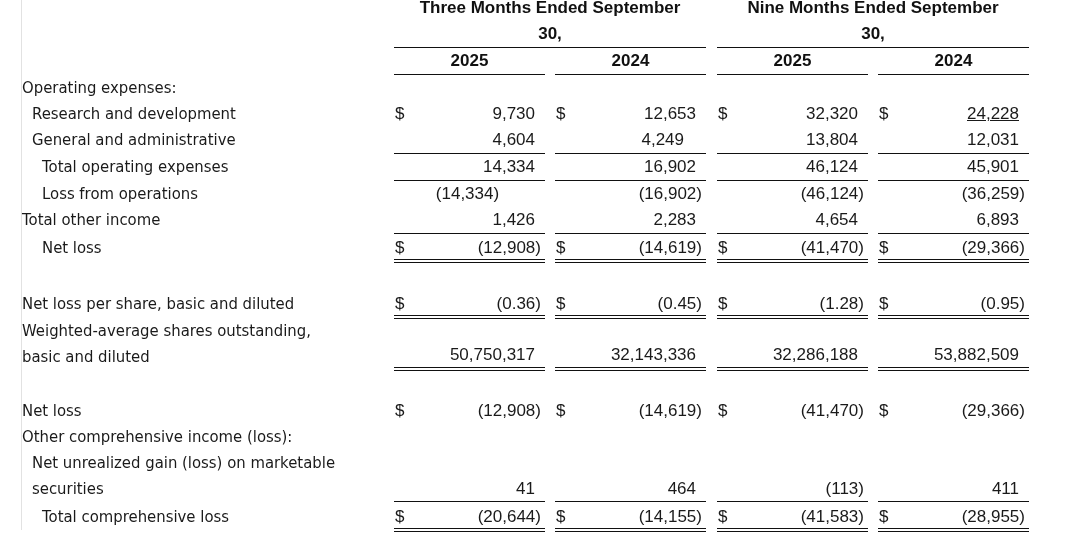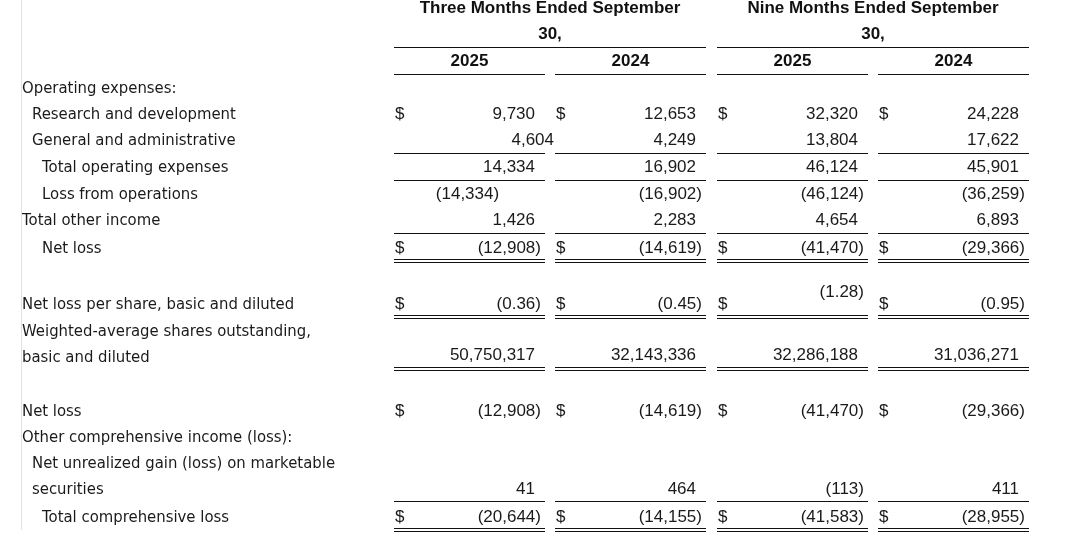--- a/index.html
+++ b/index.html
@@ -89,26 +89,26 @@
 <span class="dollar" style="left:879px; top:401px;">$</span>
 
 <span class="dollar" style="left:395px; top:507px;">$</span>
 <span class="dollar" style="left:556px; top:507px;">$</span>
 <span class="dollar" style="left:718px; top:507px;">$</span>
 <span class="dollar" style="left:879px; top:507px;">$</span>
 
 <div class="cell num" style="left:394px; top:104px; width:141px;">9,730</div>
 <div class="cell num" style="left:555px; top:104px; width:141px;">12,653</div>
 <div class="cell num" style="left:717px; top:104px; width:141px;">32,320</div>
-<div class="cell num" style="left:878px; top:104px; width:141px;">24,228</div>
+<div class="cell num" style="left:878px; top:104px; width:141px;text-decoration:underline;">24,228</div>
 
-<div class="cell num" style="left:413px; top:130px; width:141px;">4,604</div>
-<div class="cell num" style="left:555px; top:130px; width:141px;">4,249</div>
+<div class="cell num" style="left:394px; top:130px; width:141px;">4,604</div>
+<div class="cell num" style="left:543px; top:130px; width:141px;">4,249</div>
 <div class="cell num" style="left:717px; top:130px; width:141px;">13,804</div>
-<div class="cell num" style="left:878px; top:130px; width:141px;">17,622</div>
+<div class="cell num" style="left:878px; top:130px; width:141px;">12,031</div>
 <div class="rule" style="left:394px; top:153px; width:151px;"></div>
 <div class="rule" style="left:555px; top:153px; width:151px;"></div>
 <div class="rule" style="left:717px; top:153px; width:151px;"></div>
 <div class="rule" style="left:878px; top:153px; width:151px;"></div>
 
 <div class="cell num" style="left:394px; top:157px; width:141px;">14,334</div>
 <div class="cell num" style="left:555px; top:157px; width:141px;">16,902</div>
 <div class="cell num" style="left:717px; top:157px; width:141px;">46,124</div>
 <div class="cell num" style="left:878px; top:157px; width:141px;">45,901</div>
 <div class="rule" style="left:394px; top:180px; width:151px;"></div>
@@ -134,31 +134,31 @@
 <div class="cell num" style="left:555px; top:238px; width:147px;">(14,619)</div>
 <div class="cell num" style="left:717px; top:238px; width:147px;">(41,470)</div>
 <div class="cell num" style="left:878px; top:238px; width:147px;">(29,366)</div>
 <div class="drule" style="left:394px; top:259px; width:151px;"></div>
 <div class="drule" style="left:555px; top:259px; width:151px;"></div>
 <div class="drule" style="left:717px; top:259px; width:151px;"></div>
 <div class="drule" style="left:878px; top:259px; width:151px;"></div>
 
 <div class="cell num" style="left:394px; top:294px; width:147px;">(0.36)</div>
 <div class="cell num" style="left:555px; top:294px; width:147px;">(0.45)</div>
-<div class="cell num" style="left:717px; top:282px; width:147px;">(1.28)</div>
+<div class="cell num" style="left:717px; top:294px; width:147px;">(1.28)</div>
 <div class="cell num" style="left:878px; top:294px; width:147px;">(0.95)</div>
 <div class="drule" style="left:394px; top:315px; width:151px;"></div>
 <div class="drule" style="left:555px; top:315px; width:151px;"></div>
 <div class="drule" style="left:717px; top:315px; width:151px;"></div>
 <div class="drule" style="left:878px; top:315px; width:151px;"></div>
 
 <div class="cell num" style="left:394px; top:345px; width:141px;">50,750,317</div>
 <div class="cell num" style="left:555px; top:345px; width:141px;">32,143,336</div>
 <div class="cell num" style="left:717px; top:345px; width:141px;">32,286,188</div>
-<div class="cell num" style="left:878px; top:345px; width:141px;">31,036,271</div>
+<div class="cell num" style="left:878px; top:345px; width:141px;">53,882,509</div>
 <div class="drule" style="left:394px; top:367px; width:151px;"></div>
 <div class="drule" style="left:555px; top:367px; width:151px;"></div>
 <div class="drule" style="left:717px; top:367px; width:151px;"></div>
 <div class="drule" style="left:878px; top:367px; width:151px;"></div>
 
 <div class="cell num" style="left:394px; top:401px; width:147px;">(12,908)</div>
 <div class="cell num" style="left:555px; top:401px; width:147px;">(14,619)</div>
 <div class="cell num" style="left:717px; top:401px; width:147px;">(41,470)</div>
 <div class="cell num" style="left:878px; top:401px; width:147px;">(29,366)</div>
 

